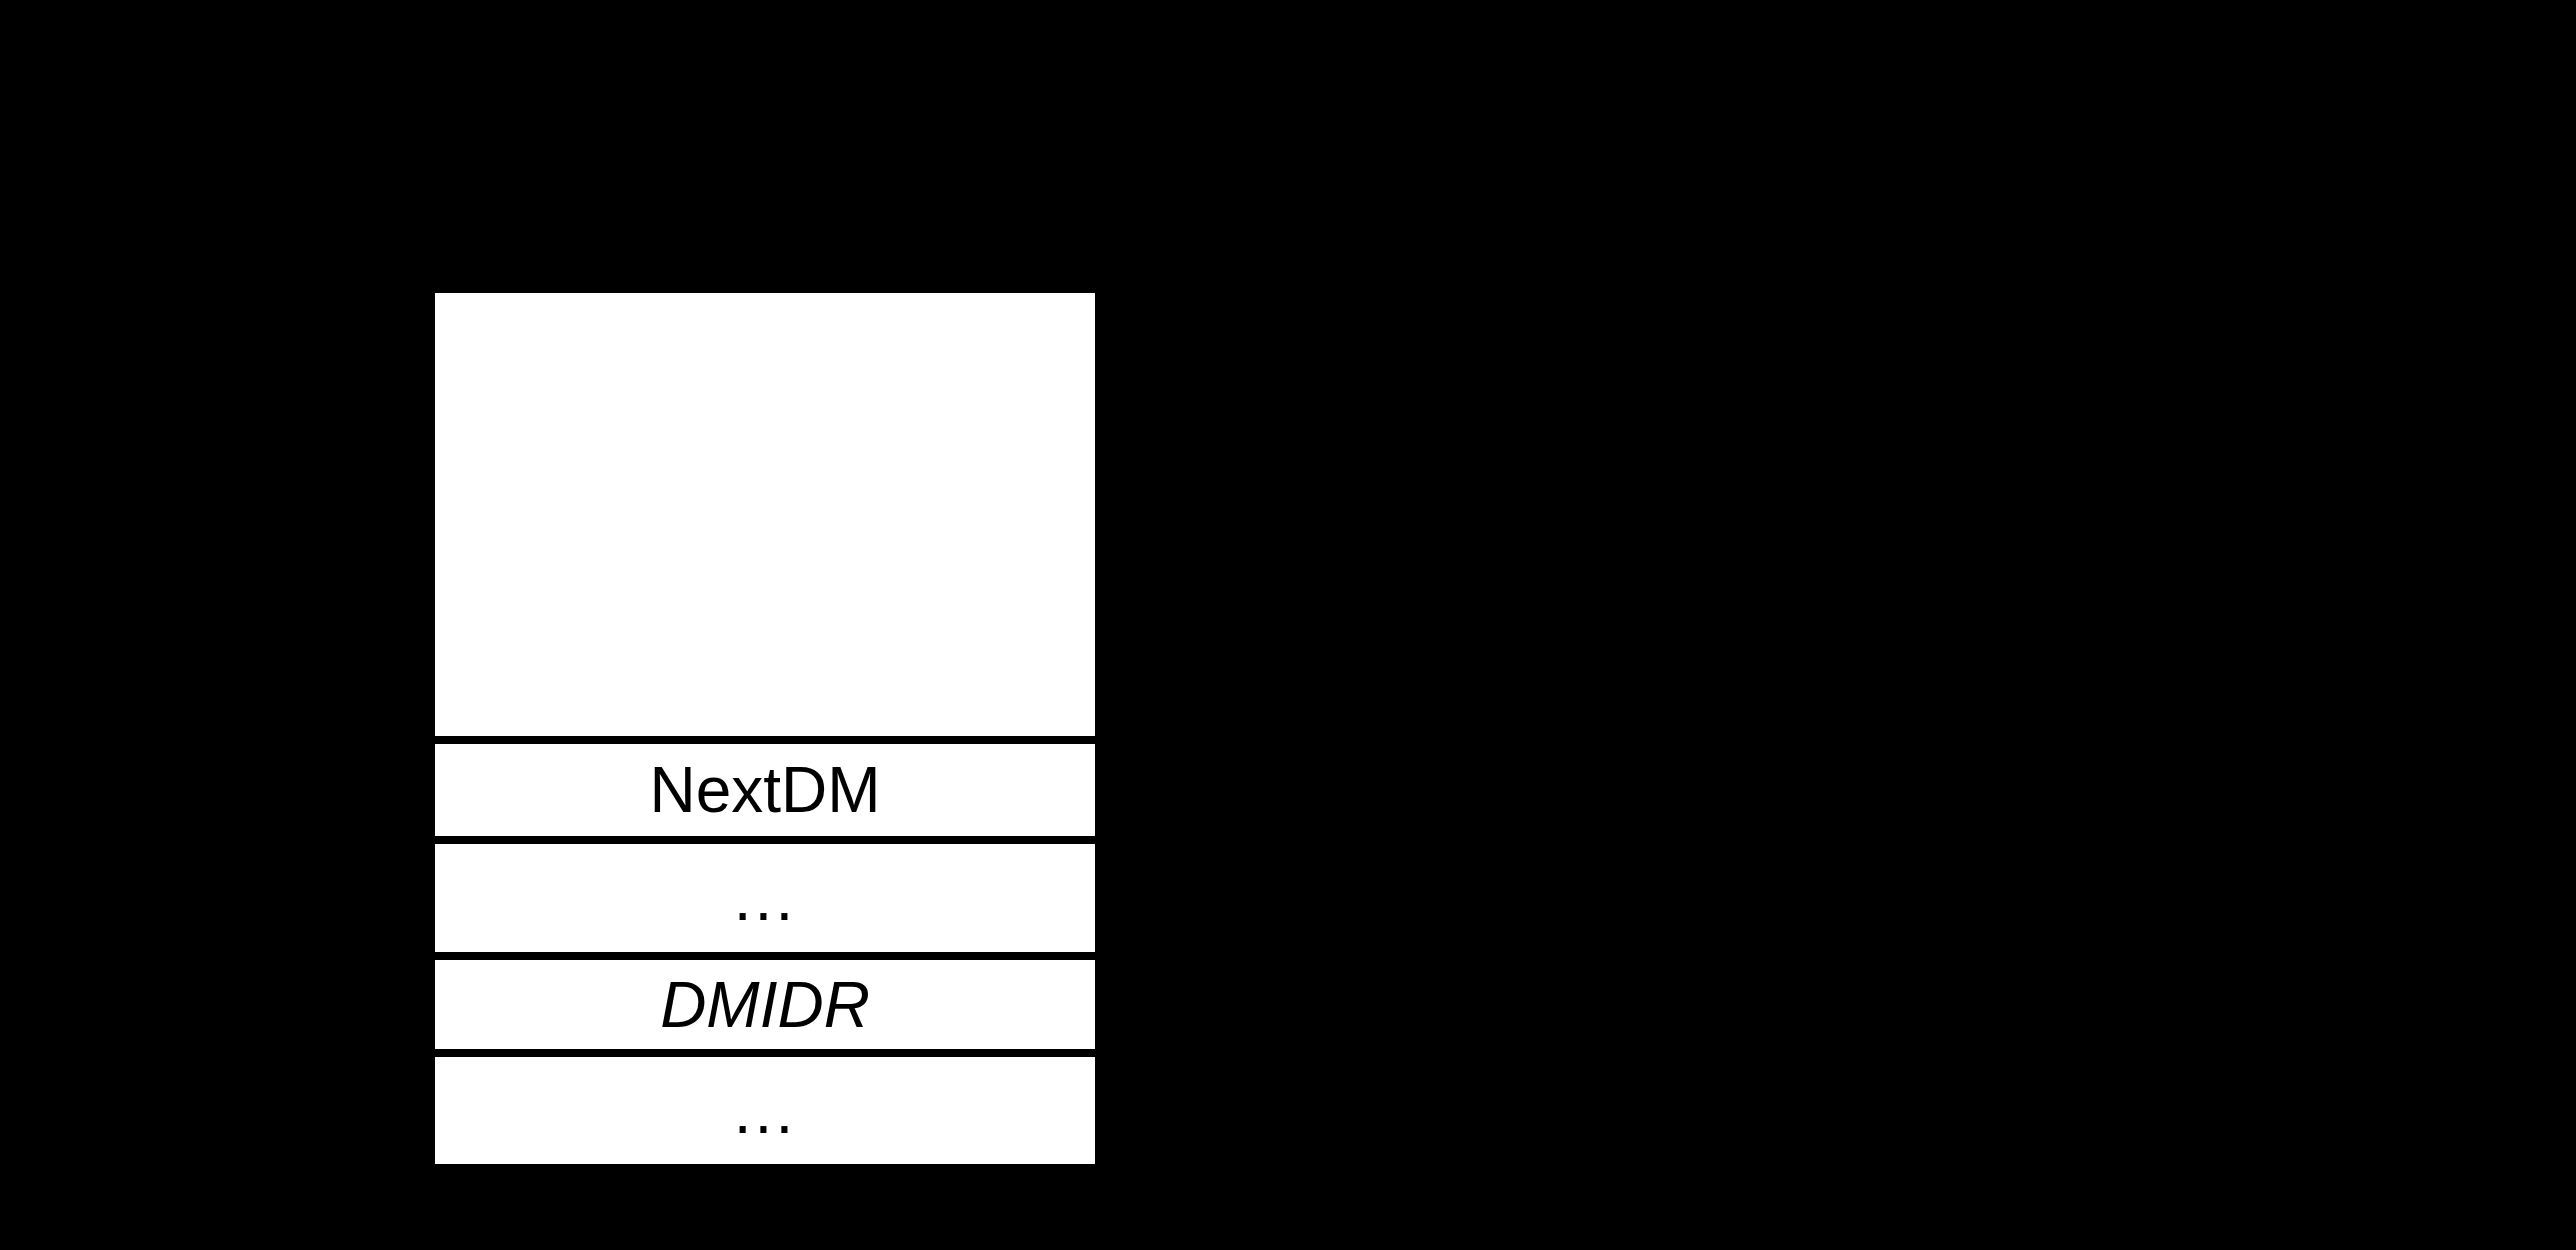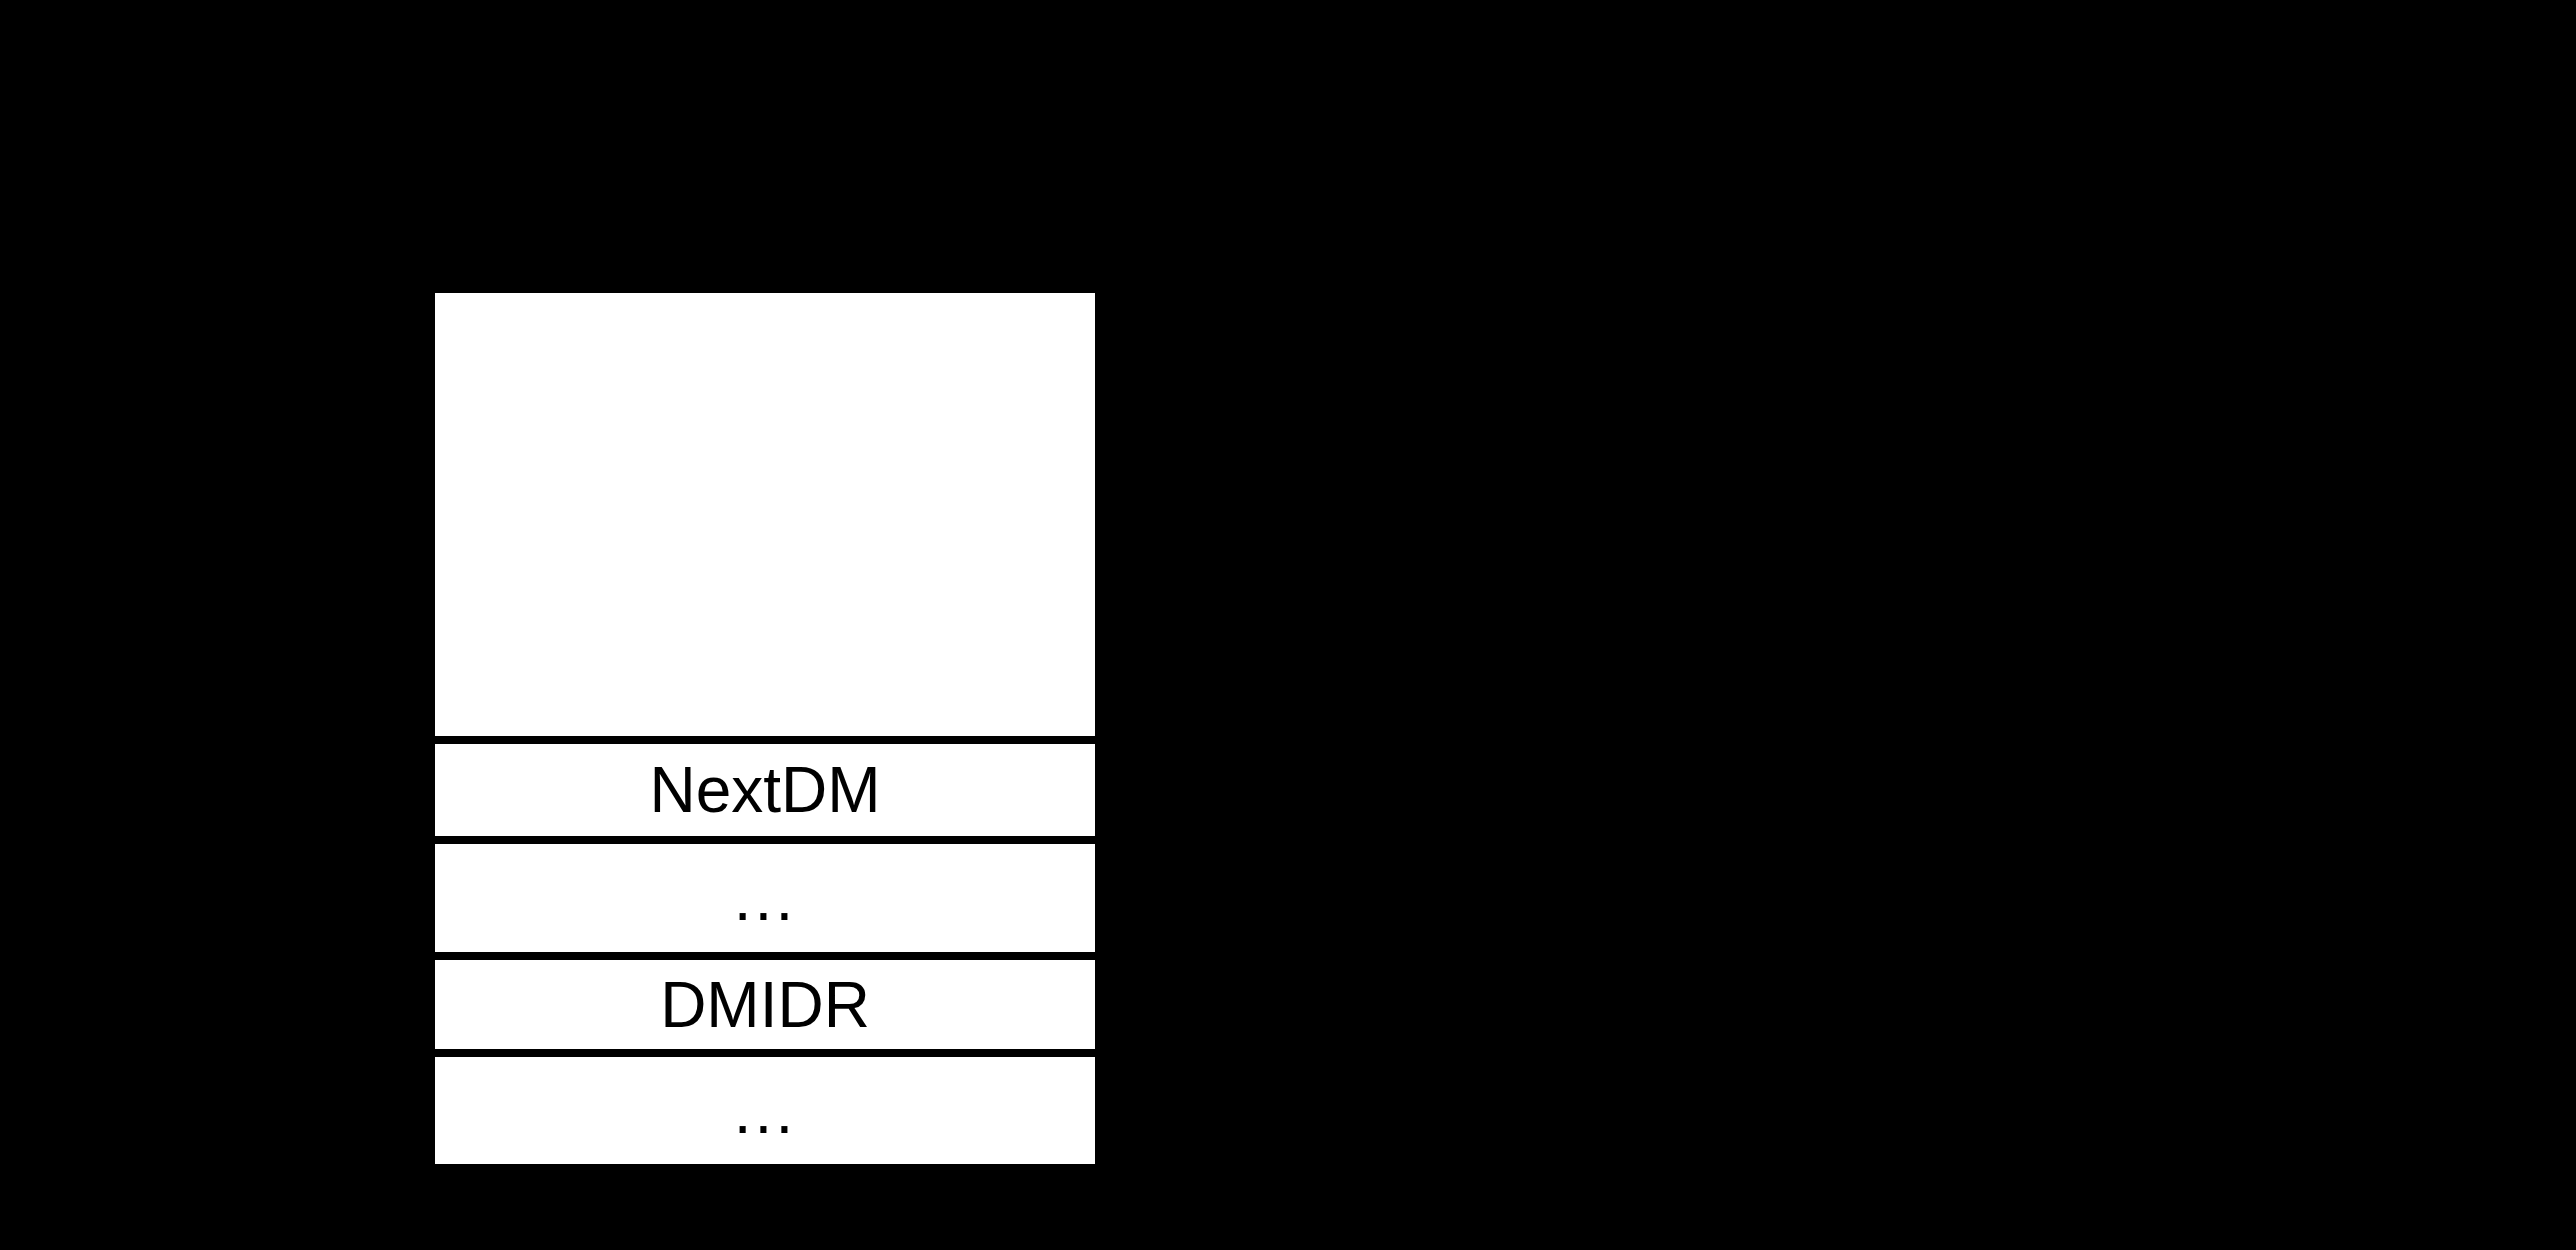--- a/index.html
+++ b/index.html
@@ -32,21 +32,21 @@
     justify-content: center;
     color: #000000;
     font-size: 64px;
     line-height: 1;
     flex: 0 0 auto;
     overflow: hidden;
   }
   .cell-top      { height: 443px; }
   .cell-nextdm   { height: 92px; }
   .cell-dots-1   { height: 108px; }
-  .cell-dmidr    { height: 89px; }
+  .cell-dmidr    { height: 89px; font-style: italic; }
   .cell-dots-2   { height: 107px; }
   .dots {
     letter-spacing: 3px;
   }
 </style>
 </head>
 <body style="background: rgb(0, 0, 0);">
 
 <div class="diagram-box">
 

